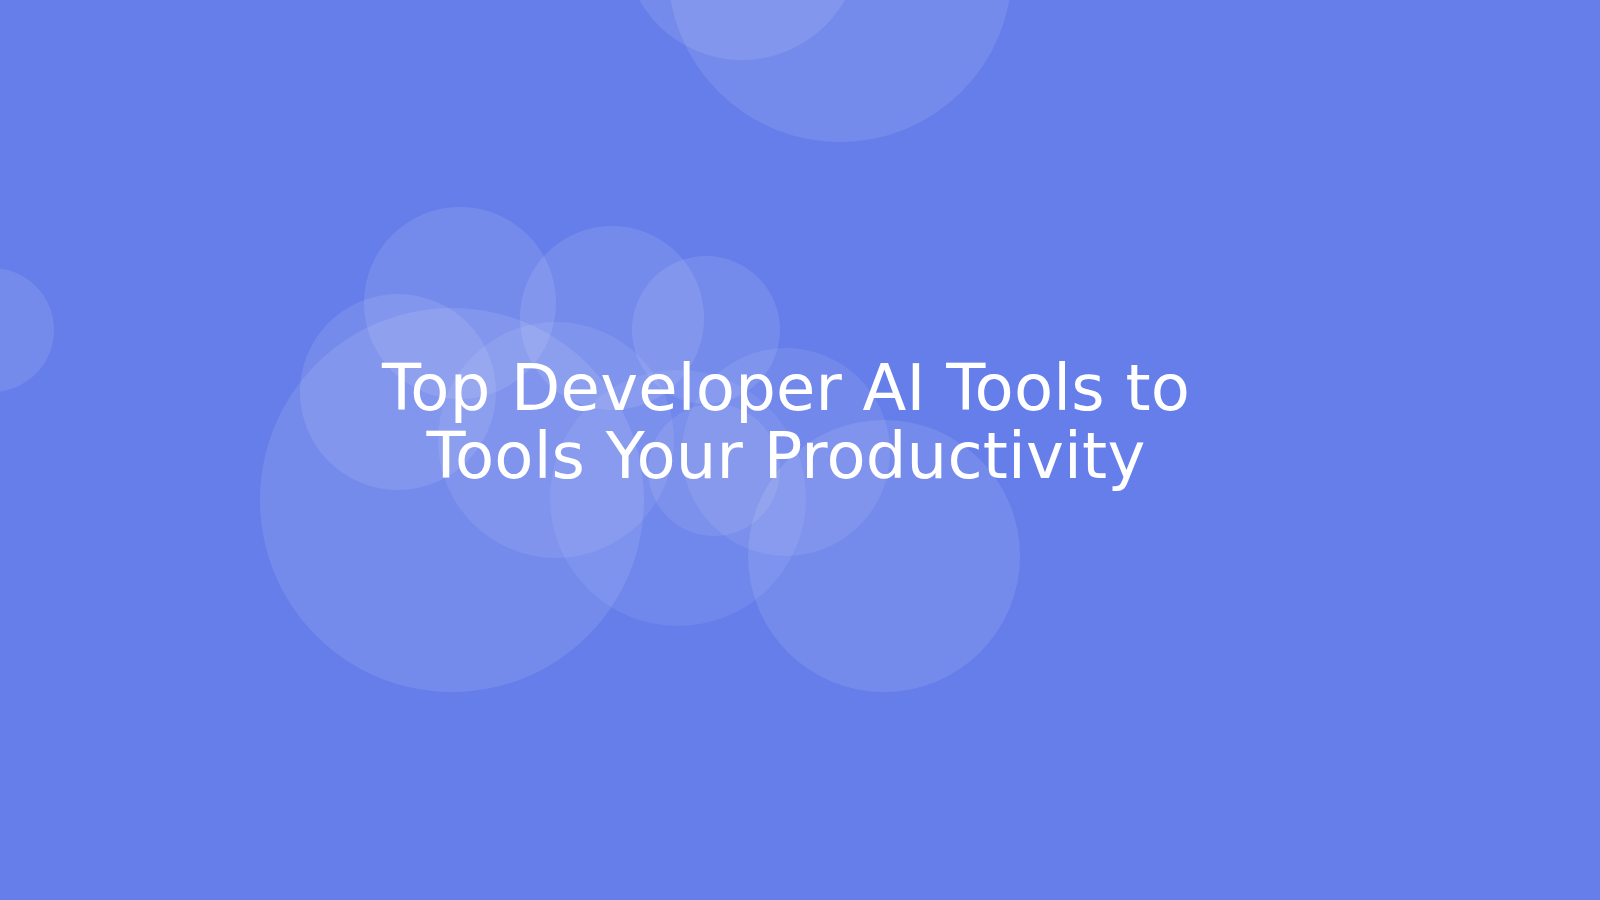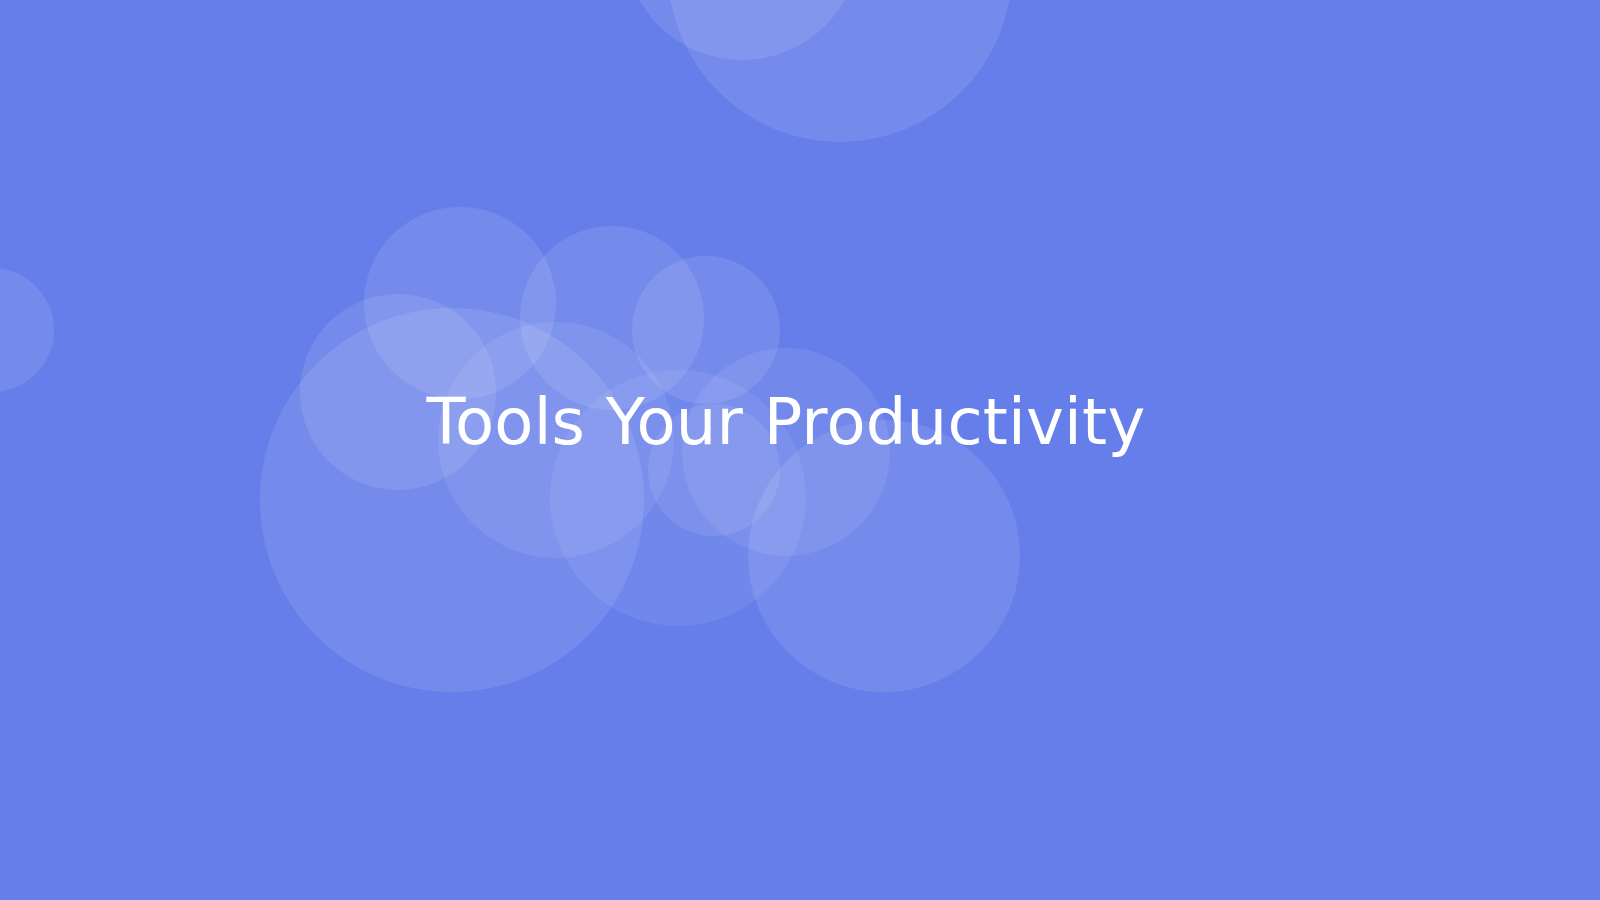--- a/index.html
+++ b/index.html
@@ -69,17 +69,18 @@
         <circle cx="714" cy="470" r="66" opacity="0.09" fill="#ffffff"></circle>
         <circle cx="786" cy="452" r="104" opacity="0.08" fill="#ffffff"></circle>
         <circle cx="452" cy="500" r="192" opacity="0.1" fill="#ffffff"></circle>
         <circle cx="678" cy="498" r="128" opacity="0.07" fill="#ffffff"></circle>
         <circle cx="884" cy="556" r="136" opacity="0.1" fill="#ffffff"></circle>
       </g>
   </svg>
 
   <div id="title-block">
     <div class="shift">
+      <span class="title-line" style="color: rgb(255, 255, 255); font-size: 64px;">Top Developer AI Tools to</span>
       <span class="title-line" style="color: rgb(255, 255, 255); font-size: 64px;">Tools Your Productivity</span>
     </div>
   </div>
 
 </div>
 
 </body></html>

